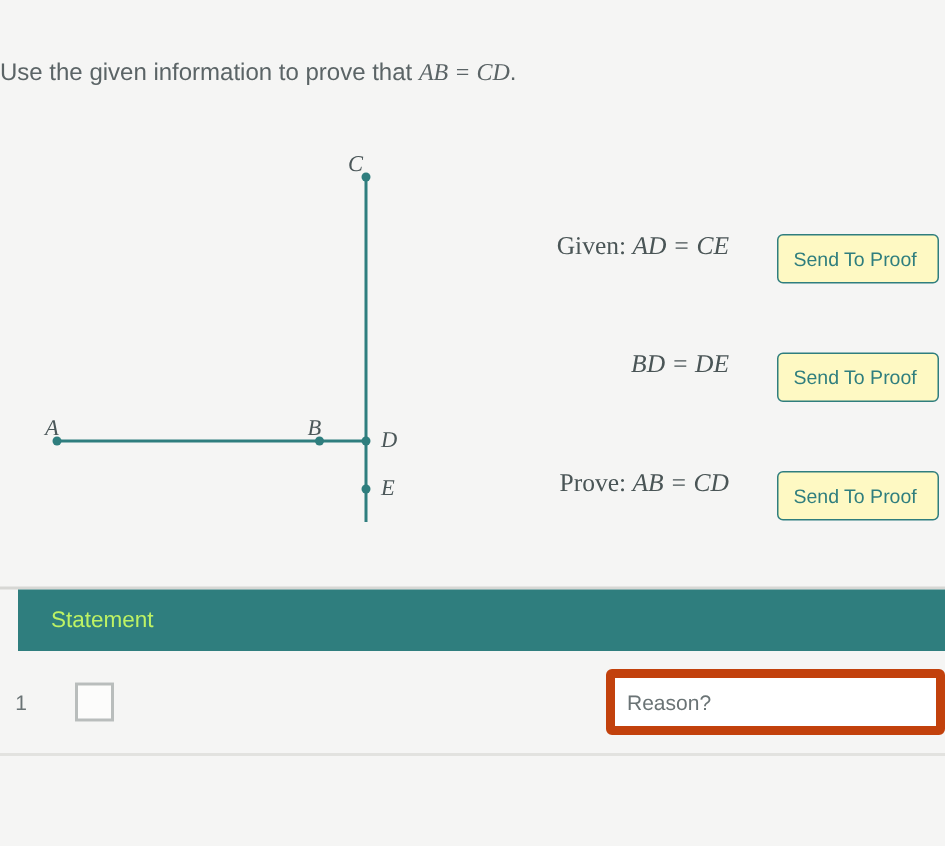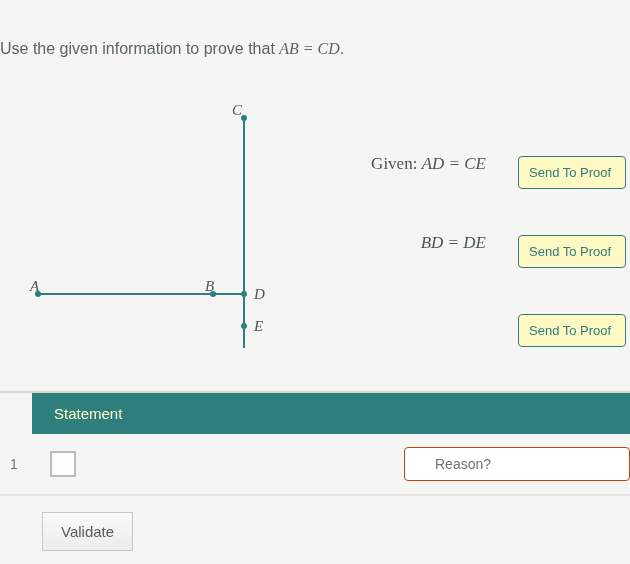--- a/index.html
+++ b/index.html
@@ -91,23 +91,23 @@
     margin-top: 18px;
   }
 
   .proof-table {
     margin-top: 16px;
     border-top: 2px solid #d7d7d4;
   }
   .tbl-head {
     display: flex;
     background: #2f7e7e;
-    color: #fef9c3;
+    color: #bef264;
     font-size: 15px;
-    margin-left: 32px;
+    margin-left: 12px;
   }
   .tbl-head .col { padding: 12px 22px; }
   .col-stmt { width: 376px; }
   .col-reason { flex: 1; }
   .tbl-row {
     display: flex;
     align-items: center;
     border-bottom: 2px solid #e2e2df;
     min-height: 62px;
   }
@@ -124,25 +124,25 @@
   .stmt-box {
     width: 26px; height: 26px;
     border: 2px solid #b9bdbc;
     background: #fcfcfb;
   }
   .reason-cell {
     flex: 1;
     padding: 12px 0;
   }
   .reason-btn {
-    border: 1px solid #c2410c;
+    border: 6px solid #c2410c;
     background: #fff;
     color: #6a7375;
     font-size: 14px;
-    padding: 8px 30px;
+    padding: 8px 8px;
     border-radius: 4px;
     cursor: pointer;
   }
   .validate-row {
     padding: 16px 0 0 42px;
   }
   .validate-btn {
     border: 1px solid #c7c7c3;
     background: linear-gradient(#fafaf8, #ecece9);
     color: #555e5f;
@@ -183,35 +183,35 @@
       </div>
       <div class="send-btn">Send To Proof</div>
     </div>
     <div class="fact-row">
       <div class="fact-text">
         <span class="lab"></span><span class="eq">BD = DE</span>
       </div>
       <div class="send-btn">Send To Proof</div>
     </div>
     <div class="fact-row">
+      <div class="fact-text">
+        <span class="lab">Prove: </span><span class="eq">AB = CD</span>
+      </div>
       <div class="send-btn">Send To Proof</div>
     </div>
   </div>
 
 </div>
 
 <div class="proof-table">
   <div class="tbl-head">
     <div class="col col-stmt">Statement</div>
   </div>
   <div class="tbl-row">
     <div class="row-num">1</div>
     <div class="stmt-cell">
       <div class="stmt-box"></div>
     </div>
     <div class="reason-cell">
       <div class="reason-btn">Reason?</div>
     </div>
   </div>
-  <div class="validate-row">
-    <button class="validate-btn">Validate</button>
-  </div>
 </div>
 
 </body></html>

